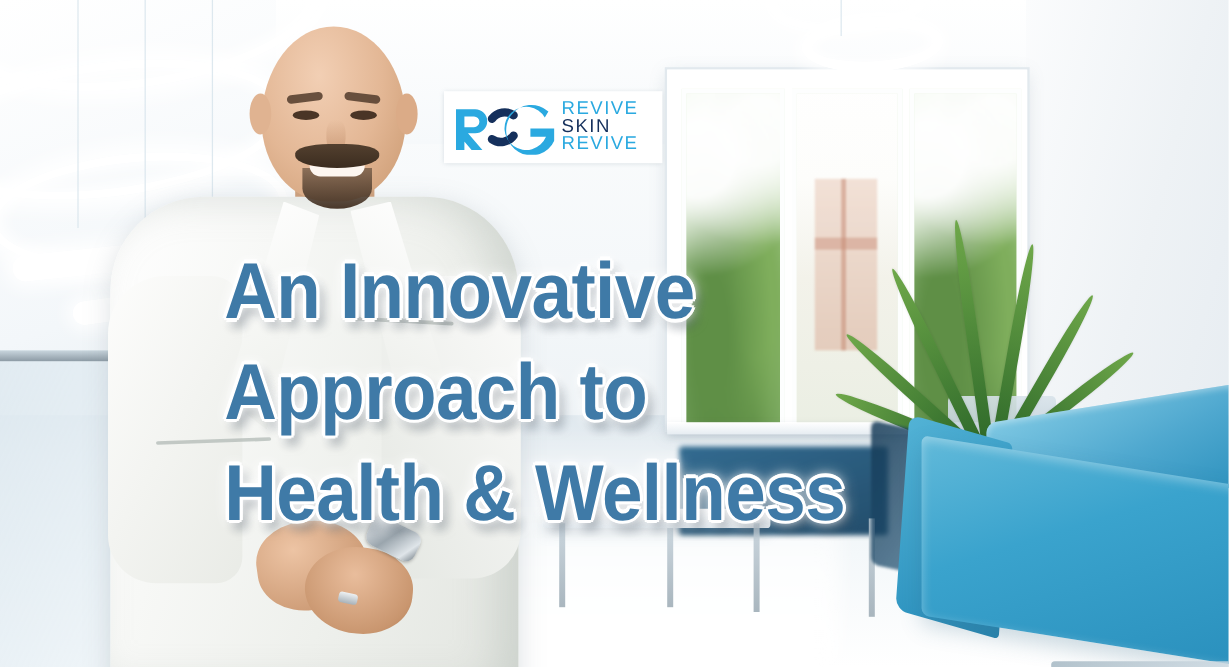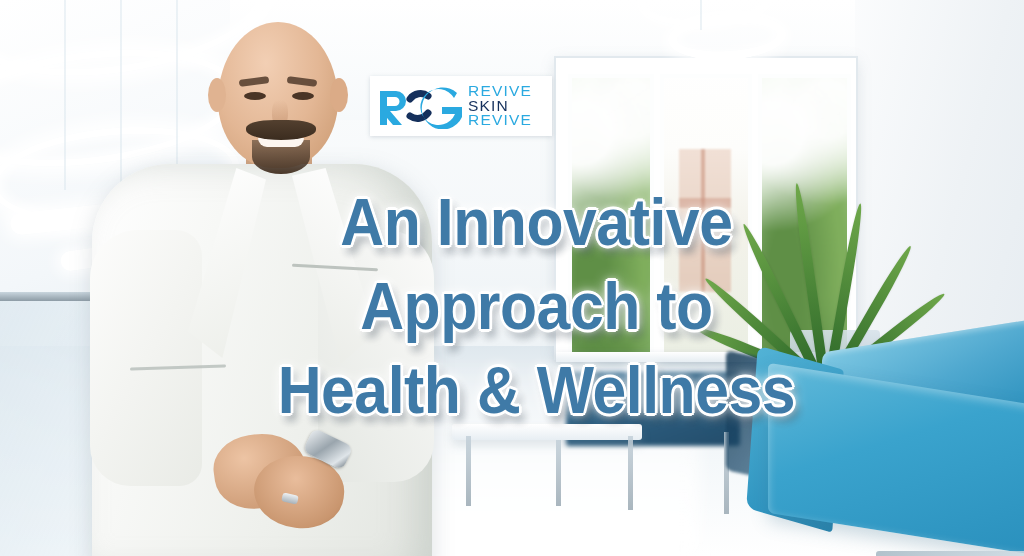--- a/index.html
+++ b/index.html
@@ -209,22 +209,22 @@
     box-shadow:0 1px 4px rgba(120,135,150,.28); }
   .logo-mark{ position:relative; width:86px; height:46px; flex:0 0 86px; }
   .logo-words{ display:flex; flex-direction:column; justify-content:center;
     line-height:.96; letter-spacing:1.2px; }
   .lw{ font-family:"Liberation Sans", sans-serif; font-weight:400; font-size:15.5px; }
   .lw-1{ color:#2aa9e0; }
   .lw-2{ color:#15305c; }
   .lw-3{ color:#2aa9e0; }
 
   
-  .headline{ position:absolute; right:138px; top:180px; width:760px;
-    text-align:center; }
+  .headline{ position:absolute; right:138px; top:200px; width:760px;
+    text-align:left; }
   .hl{ display:block;
     font-family:"Liberation Sans", sans-serif;
     font-weight:700;
     font-size:66px;
     line-height:84px;
     color:#3f7aa7;
     letter-spacing:-.5px;
     transform:scaleX(.92);
     transform-origin:100% 50%;
     text-shadow:

